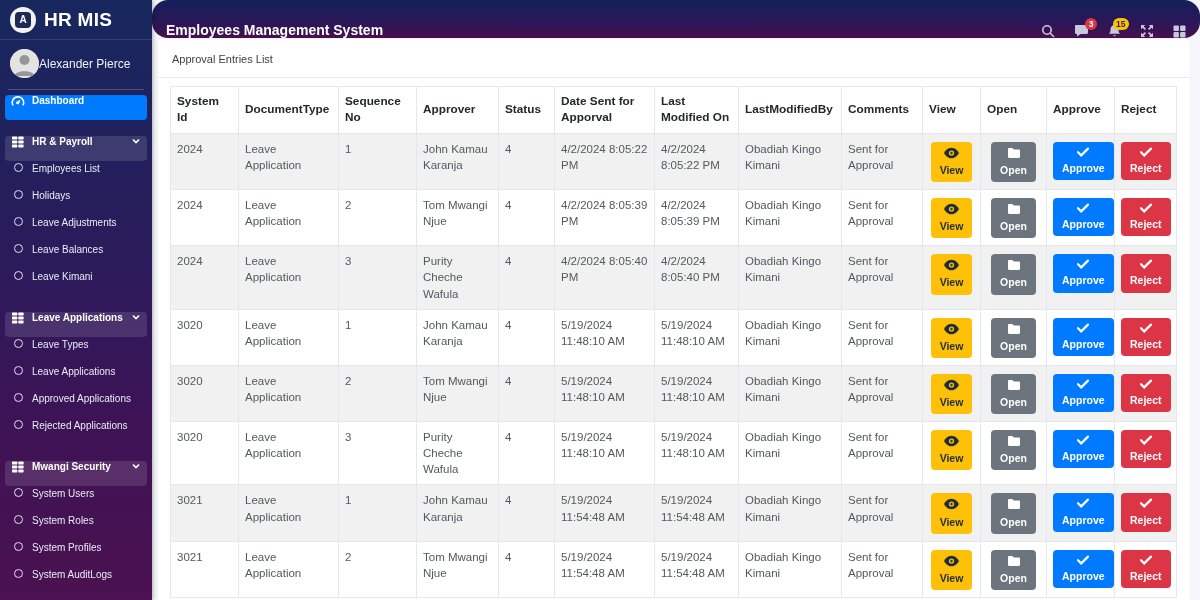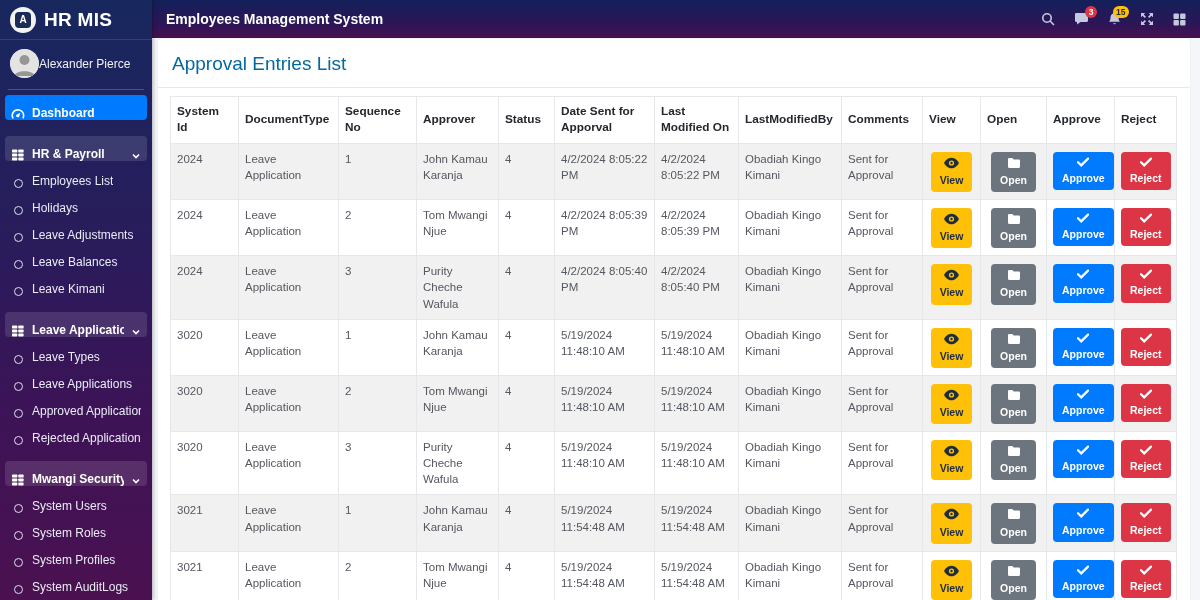--- a/index.html
+++ b/index.html
@@ -15,47 +15,47 @@
   .brand-logo { width:26px; height:26px; border-radius:50%; background:#f2f2f2;
     display:flex; align-items:center; justify-content:center; flex:0 0 26px; }
   .brand-logo-inner { width:16px; height:16px; border-radius:4px; background:#1b2a57;
     color:#fff; font-size:10px; font-weight:bold; display:flex; align-items:center; justify-content:center; }
   .brand-text { font-size:19px; font-weight:bold; letter-spacing:.3px; color:#fff; }
   .user-panel { display:flex; align-items:center; padding:9px 10px 11px; }
   .avatar { width:29px; height:29px; border-radius:50%; overflow:hidden; background:#ddd; flex:0 0 29px; }
   .user-name { font-size:12px; color:#f0f0f6; }
   .side-divider { border-bottom:1px solid rgba(255,255,255,.22); margin:0 8px; }
   .nav { padding:5px 5px; }
-  .nav-item { display:flex; align-items:flex-end; gap:7px; height:25px; padding:0 6px;
-    border-radius:4px; margin-bottom:2px; cursor:pointer; color:#e9ecf5; font-size:12px; }
+  .nav-item { display:flex; align-items:flex-start; gap:7px; height:25px; padding:0 6px;
+    border-radius:4px; margin-bottom:2px; cursor:pointer; color:#e9ecf5; font-size:10px; }
   .nav-item .nav-icon { width:14px; display:flex; align-items:center; justify-content:center; flex:0 0 14px; }
   .nav-item .nav-label { white-space:nowrap; overflow:hidden; }
   .nav-item .chev { margin-left:auto; display:flex; align-items:center; }
   .nav-item.active { background:#007bff; color:#fff; font-weight:bold; }
   .nav-item.parent { background:rgba(255,255,255,.12); color:#fff; font-weight:bold;margin-top:16px; }
   .circle-o { width:9px; height:9px; border:1.6px solid #dfe2ee; border-radius:50%; display:block; }
 
   
   .navbar { position:absolute; left:152px; right:0; top:0; height:38px;
     background:linear-gradient(180deg,#13205a 0%,#2b1657 60%,#47104f 100%);
-    display:flex; align-items:center; padding:0 14px; color:#fff; z-index:10; }
+    display:flex; align-items:flex-end; padding:0 14px; color:#fff; z-index:10;border-radius:16px; }
   .navbar-title { font-size:14px; font-weight:bold; }
   .navbar-icons { margin-left:auto; display:flex; align-items:center; gap:19px; color:#c6c9de; }
   .nav-ic { position:relative; display:flex; align-items:center; cursor:pointer; }
   .badge { position:absolute; top:-6px; right:-8px; font-size:8.5px; font-weight:bold;
     border-radius:7px; padding:1px 3.5px; line-height:1.2; }
   .badge-danger { background:#dc3545; color:#fff; }
   .badge-warning { background:#ffc107; color:#1f2d3d; }
 
   
   .main { position:absolute; left:152px; top:38px; right:0; bottom:0;
     background:#f4f6f9; padding:1px 10px 0 6px; }
   .card { background:#fff; border-radius:3px; box-shadow:0 0 1px rgba(0,0,0,.18); min-height:562px; }
   .card-header { padding:14px 14px 12px; border-bottom:1px solid rgba(0,0,0,.09);
-    font-size:19px; color:#0369a1; }
+    font-size:11px; color:#404040; }
   .card-body { padding:8px 12px; }
 
   table { border-collapse:collapse; table-layout:fixed; width:1006px;
     font-size:11.5px; color:#54585f; }
   th,td { border:1px solid #e6e7ea; padding:7px 6px; text-align:left; word-wrap:break-word; }
   th { font-weight:bold; color:#24272c; font-size:11.8px; vertical-align:middle; line-height:1.35; }
   td { vertical-align:top; line-height:1.4; }
   thead tr { background:#fff; }
   tbody tr:nth-child(odd) { background:#f1f1f1; }
   td.action-cell { text-align:center; vertical-align:top; padding-top:8px; }

